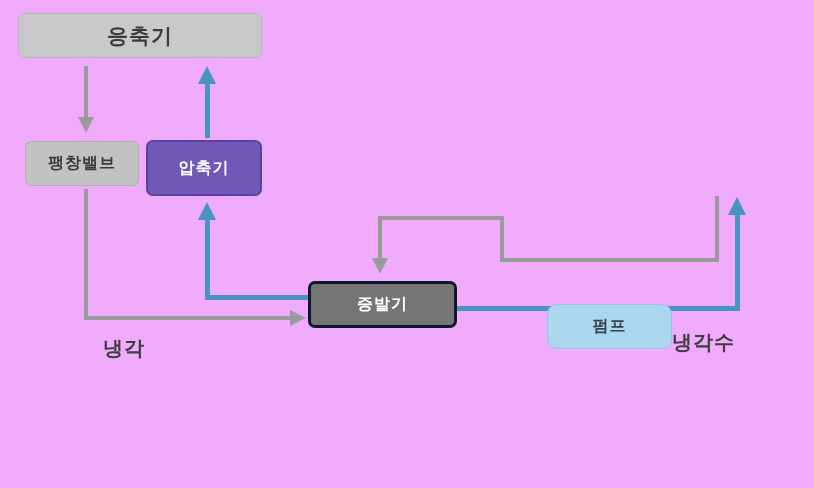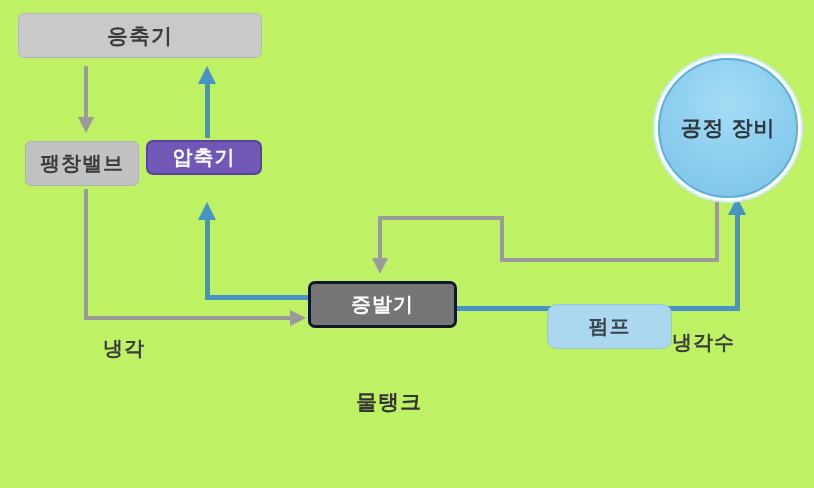--- a/index.html
+++ b/index.html
@@ -1,30 +1,30 @@
 <!DOCTYPE html>
 <html><head>
 <meta charset="utf-8">
 <style>
   html,body{margin:0;padding:0;background:#ffffff;}
   body{font-family:"Liberation Sans","DejaVu Sans",sans-serif;}
-  .diagram{position:relative;width:814px;height:488px;background:#bef264;overflow:hidden;}
+  .diagram{position:relative;width:814px;height:488px;background:#f0abfc;overflow:hidden;}
 
   
   .node{position:absolute;display:flex;align-items:center;justify-content:center;
-        font-weight:bold;font-size:20px;letter-spacing:1px;box-sizing:border-box;}
+        font-weight:bold;font-size:16px;letter-spacing:1px;box-sizing:border-box;}
   .box-gray{background:#c9c9c9;border:1px solid #b6b6b6;color:#3b3b3b;border-radius:6px;}
   .box-gray2{background:#c2c2c2;border:1px solid #b0b0b0;color:#3b3b3b;border-radius:6px;}
   .box-purple{background:#7158b7;border:2px solid #5b429f;color:#ffffff;border-radius:7px;}
   .box-dark{background:#757575;border:3px solid #0f172a;color:#ffffff;border-radius:7px;}
   .box-lightblue{background:#abd7ef;border:1px solid #92c7e6;color:#38444c;border-radius:10px;margin-top:21px;}
 
   #condenser{left:18px;top:13px;width:244px;height:45px;font-size:21px;}
   #expansion-valve{left:25px;top:141px;width:114px;height:45px;}
-  #compressor{left:146px;top:140px;width:116px;height:35px;text-align:center;}
+  #compressor{left:146px;top:140px;width:116px;height:56px;text-align:center;}
   #evaporator{left:308px;top:281px;width:149px;height:47px;}
   #pump{left:547px;top:283px;width:125px;height:45px;}
 
   #process-circle{left:658px;top:58px;width:140px;height:140px;border-radius:50%;
       background:radial-gradient(circle at 50% 32%,#a5dcf5 0%,#8bcdee 55%,#7cc2e7 100%);
       border:2px solid #5fb0dc;
       box-shadow:0 0 0 3px #ffffff,0 0 0 5px #cfeaf8;
       color:#30373c;font-size:21px;}
 
   
@@ -74,19 +74,17 @@
 
   <div class="seg blue" style="left:457px;top:306px;width:283px;height:5px;"></div>
   <div class="seg blue" style="left:735px;top:215px;width:5px;height:96px;"></div>
   <div class="ah ah-up-blue" style="left:728px;top:197px;"></div>
 
   <div class="node box-gray" id="condenser">응축기</div>
   <div class="node box-gray2" id="expansion-valve">팽창밸브</div>
   <div class="node box-purple" id="compressor">압축기</div>
   <div class="node box-dark" id="evaporator">증발기</div>
   <div class="node box-lightblue" id="pump">펌프</div>
-  <div class="node" id="process-circle">공정 장비</div>
 
   <div class="flabel" id="cooling-label">냉각</div>
   <div class="flabel" id="cooling-water-label">냉각수</div>
-  <div class="flabel" id="water-tank-label">물탱크</div>
 
 </div>
 
 </body></html>

